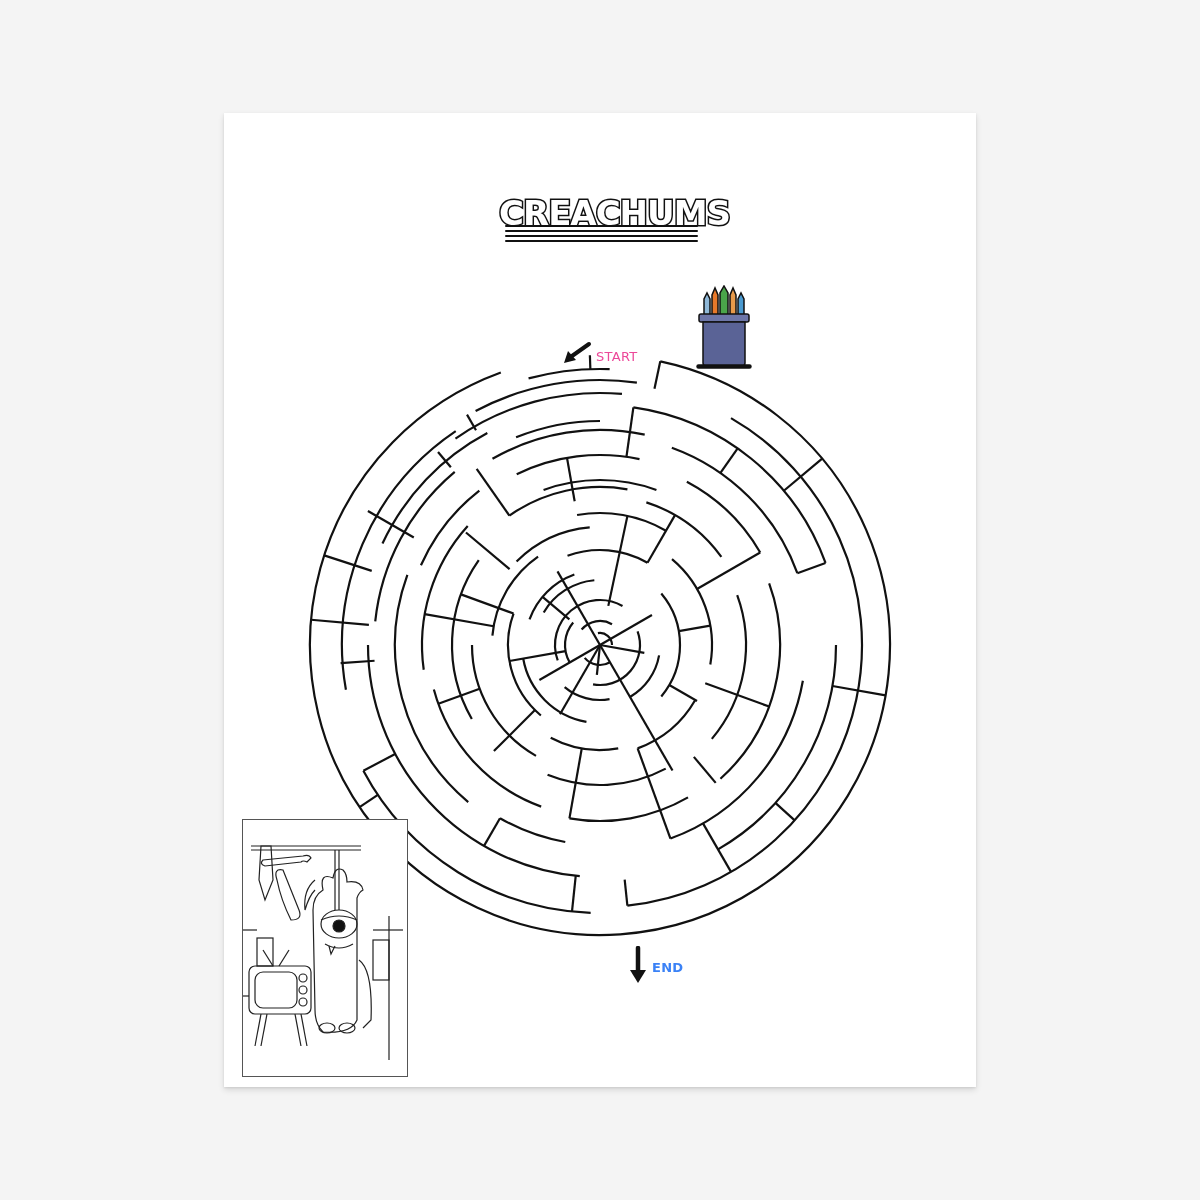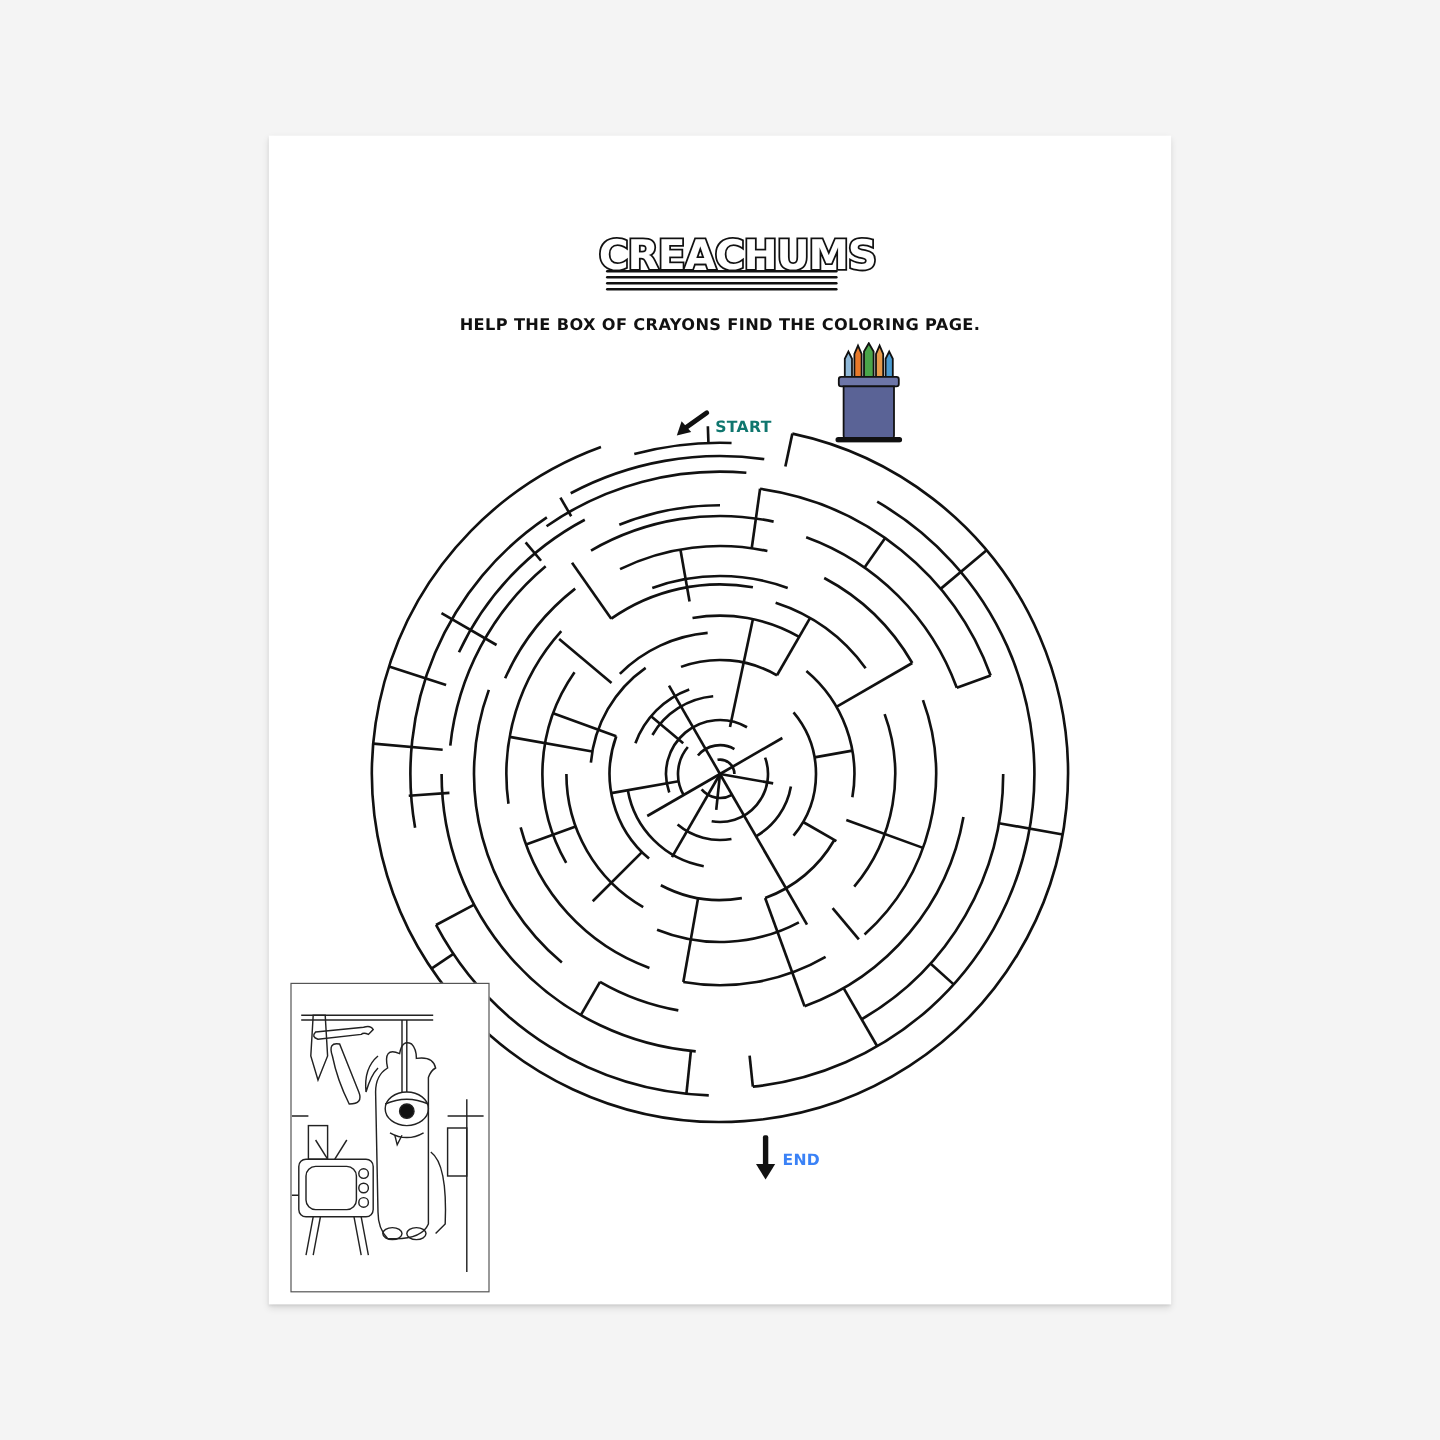--- a/index.html
+++ b/index.html
@@ -5,21 +5,21 @@
   html,body{margin:0;padding:0;}
   body{width:1200px;height:1200px;background:#f4f4f4;position:relative;overflow:hidden;font-family:"DejaVu Sans",sans-serif;}
   .page{position:absolute;left:224px;top:113px;width:752px;height:974px;background:#ffffff;box-shadow:0 3px 6px rgba(0,0,0,0.12),0 1px 2px rgba(0,0,0,0.08);}
   .logo{position:absolute;left:275px;top:78px;width:205px;height:56px;}
   .logo-text{position:absolute;left:0;top:0;width:205px;text-align:center;font-family:"DejaVu Sans",sans-serif;font-weight:900;font-size:34px;letter-spacing:-1px;color:#fff;
     -webkit-text-stroke:3px #111;paint-order:stroke fill;line-height:44px;transform:scaleY(1.0);}
   .logo-lines{position:absolute;left:6px;top:34px;width:193px;height:20px;}
   .logo-lines div{height:2px;background:#111;margin-bottom:3px;border-radius:2px;}
   .instruction{position:absolute;left:0;top:150px;width:752px;text-align:center;font-family:"DejaVu Sans",sans-serif;font-weight:bold;font-size:13.5px;letter-spacing:0.3px;color:#111;}
   .crayon-box{position:absolute;left:470px;top:172px;width:60px;height:84px;}
-  .start-label{position:absolute;left:372px;top:236px;font-weight:bold;font-size:13px;color:#0f766e;letter-spacing:0.3px;}
+  .start-label{position:absolute;left:372px;top:236px;font-weight:normal;font-size:13px;color:#ec4899;letter-spacing:0.3px;}
   .start-arrow{position:absolute;left:338px;top:228px;width:30px;height:24px;}
   .end-label{position:absolute;left:428px;top:847px;font-weight:bold;font-size:13px;color:#3b82f6;letter-spacing:0.3px;}
   .end-arrow{position:absolute;left:405px;top:833px;width:18px;height:38px;}
   .maze{position:absolute;left:0;top:0;width:752px;height:974px;}
   .coloring-page{position:absolute;left:18px;top:706px;width:164px;height:256px;border:1.5px solid #555;background:#fff;overflow:hidden;}
 </style>
 </head>
 <body>
 
 <div class="page">
@@ -27,21 +27,20 @@
   <div class="logo">
     <div class="logo-lines">
       <div></div>
         <div></div>
         <div></div>
         <div></div>
     </div>
     <div class="logo-text">CREACHUMS</div>
   </div>
 
-  <div class="instruction">HELP THE BOX OF CRAYONS FIND THE COLORING PAGE.</div>
 
   <svg class="crayon-box" viewBox="0 0 60 84">
     <g stroke="#111" stroke-width="1.5">
       <path d="M10 32 L10 14 L13 8 L16 14 L16 32 Z" fill="#8fb8d8"></path>
       <path d="M18 32 L18 10 L21 3 L24 10 L24 32 Z" fill="#e8792a"></path>
       <path d="M26 32 L26 8 L30 1 L34 8 L34 32 Z" fill="#4aa54a"></path>
       <path d="M36 32 L36 10 L39 3 L42 10 L42 32 Z" fill="#e89a4a"></path>
       <path d="M44 32 L44 14 L47 8 L50 14 L50 32 Z" fill="#4a9ad0"></path>
       <rect x="5" y="29" width="50" height="8" rx="2" fill="#6d76a8"></rect>
       <path d="M9 37 L9 78 Q9 81 12 81 L48 81 Q51 81 51 78 L51 37 Z" fill="#5a6396"></path>

